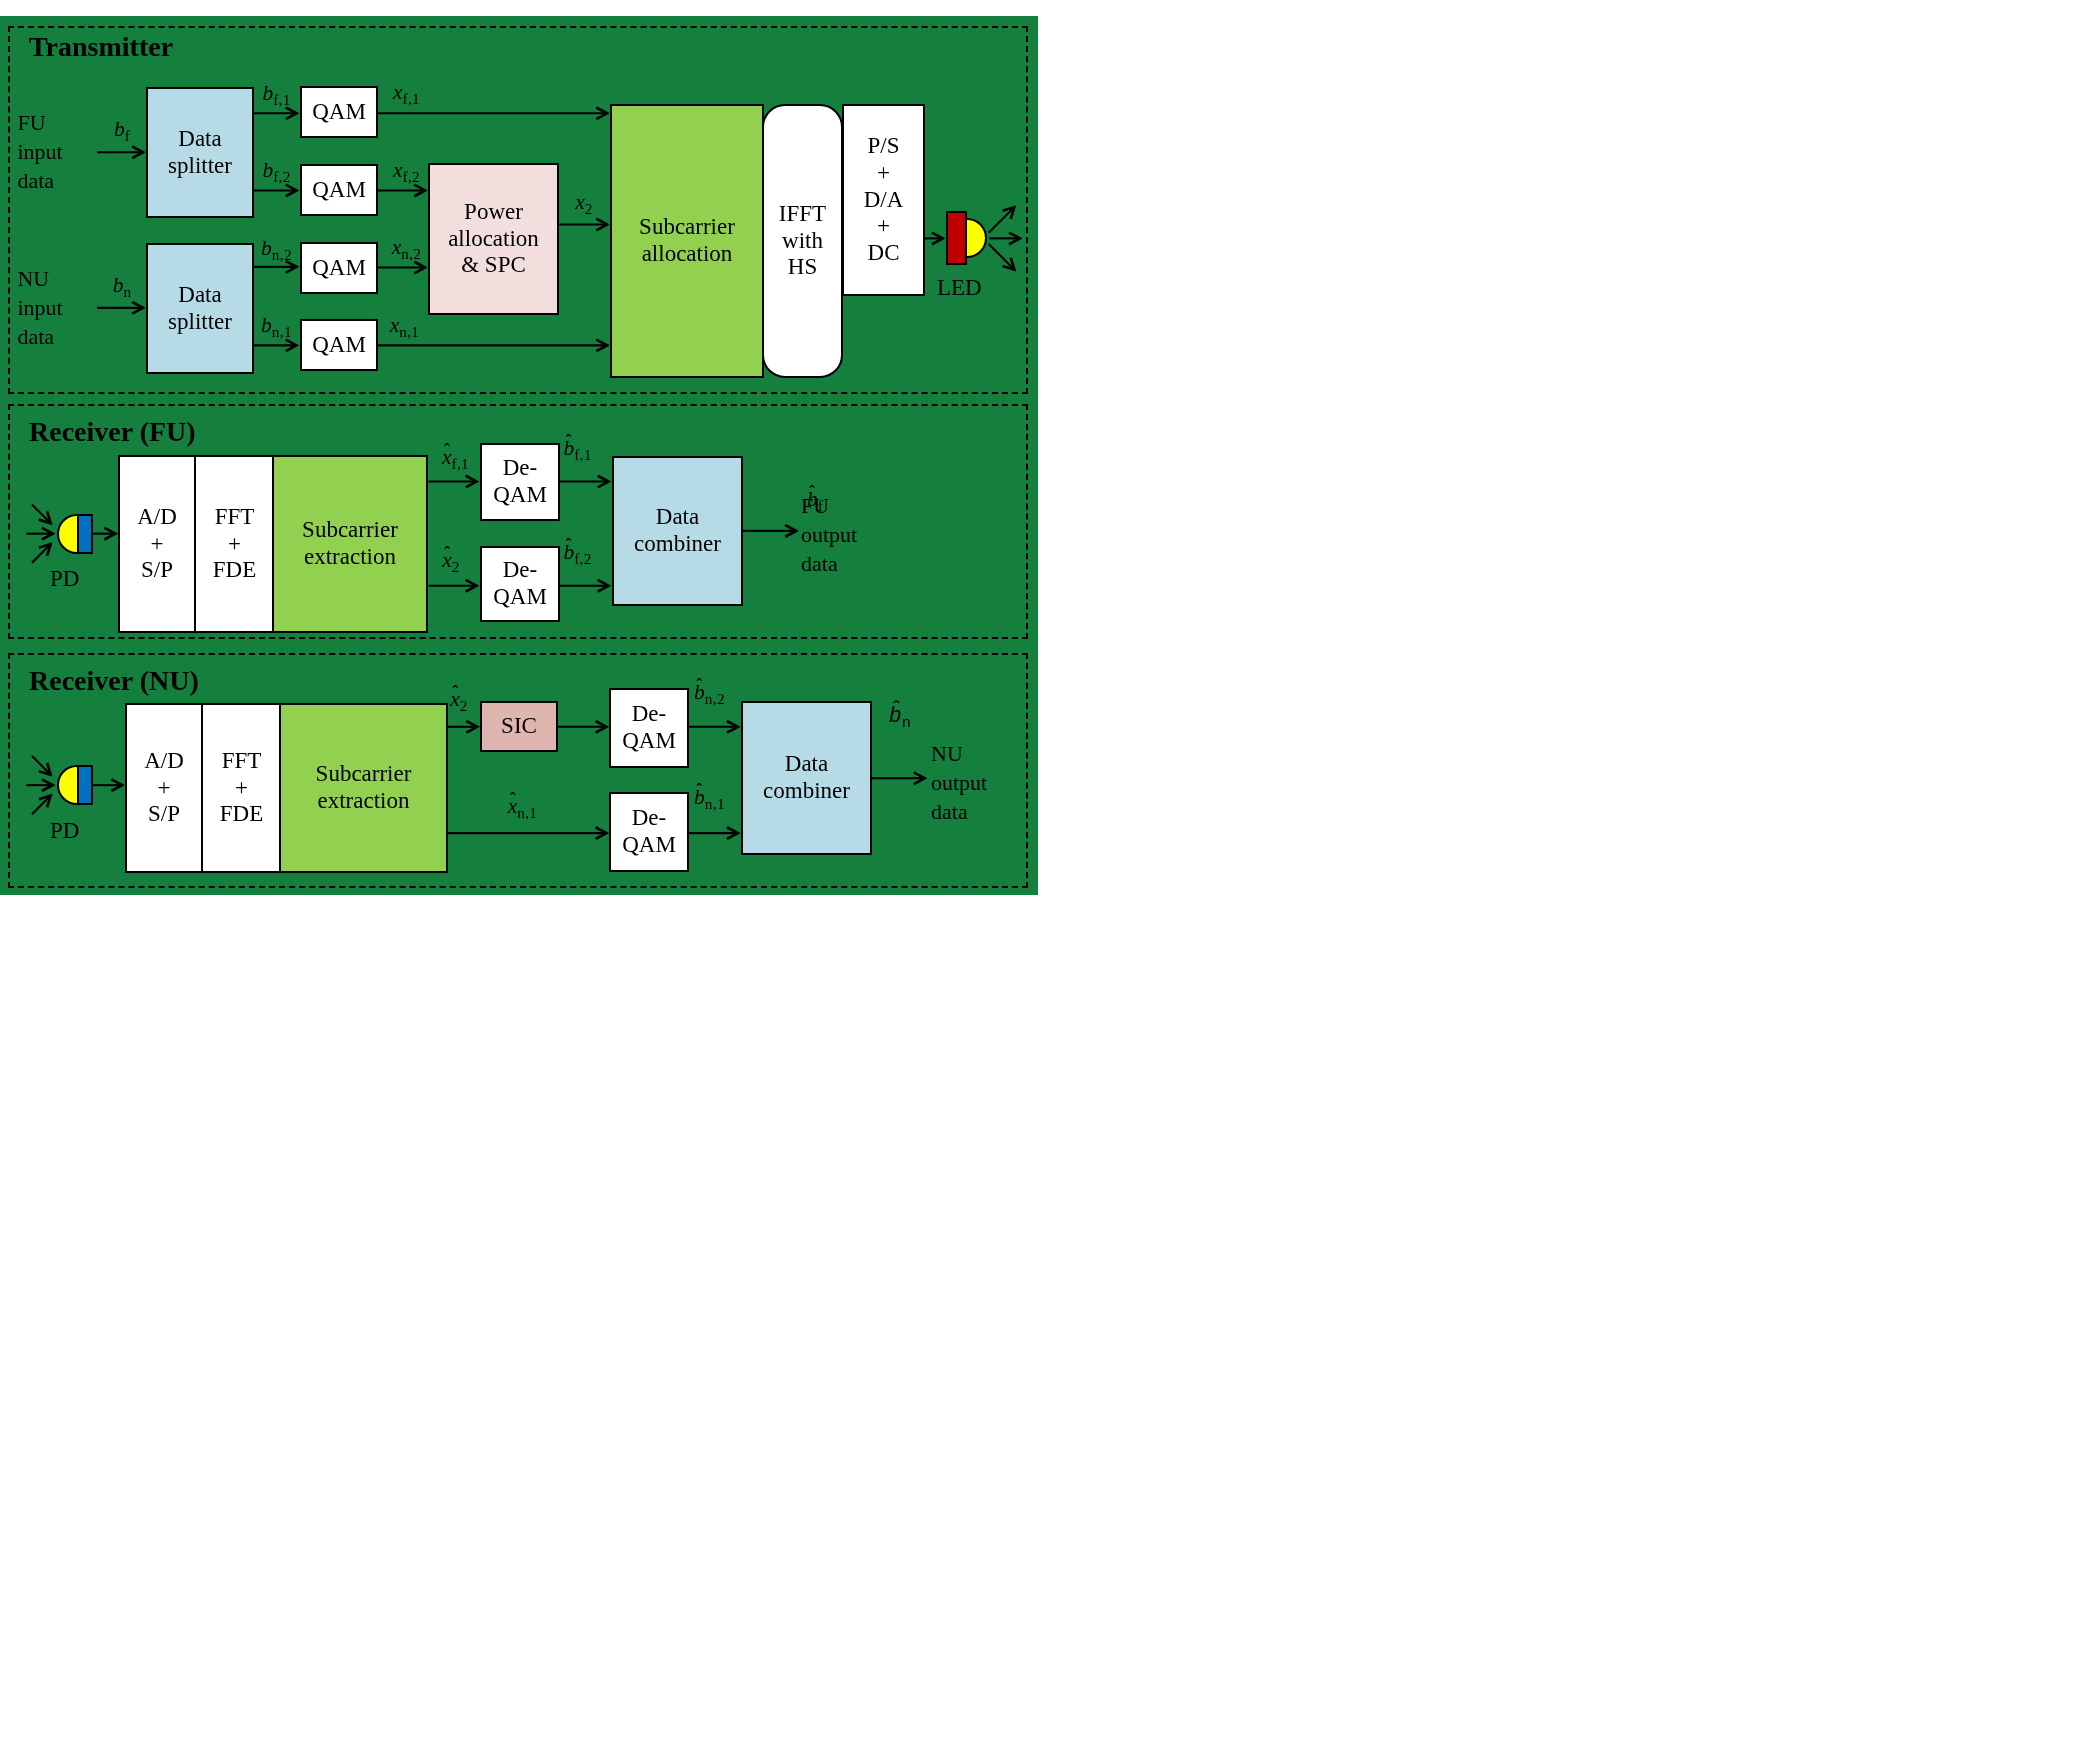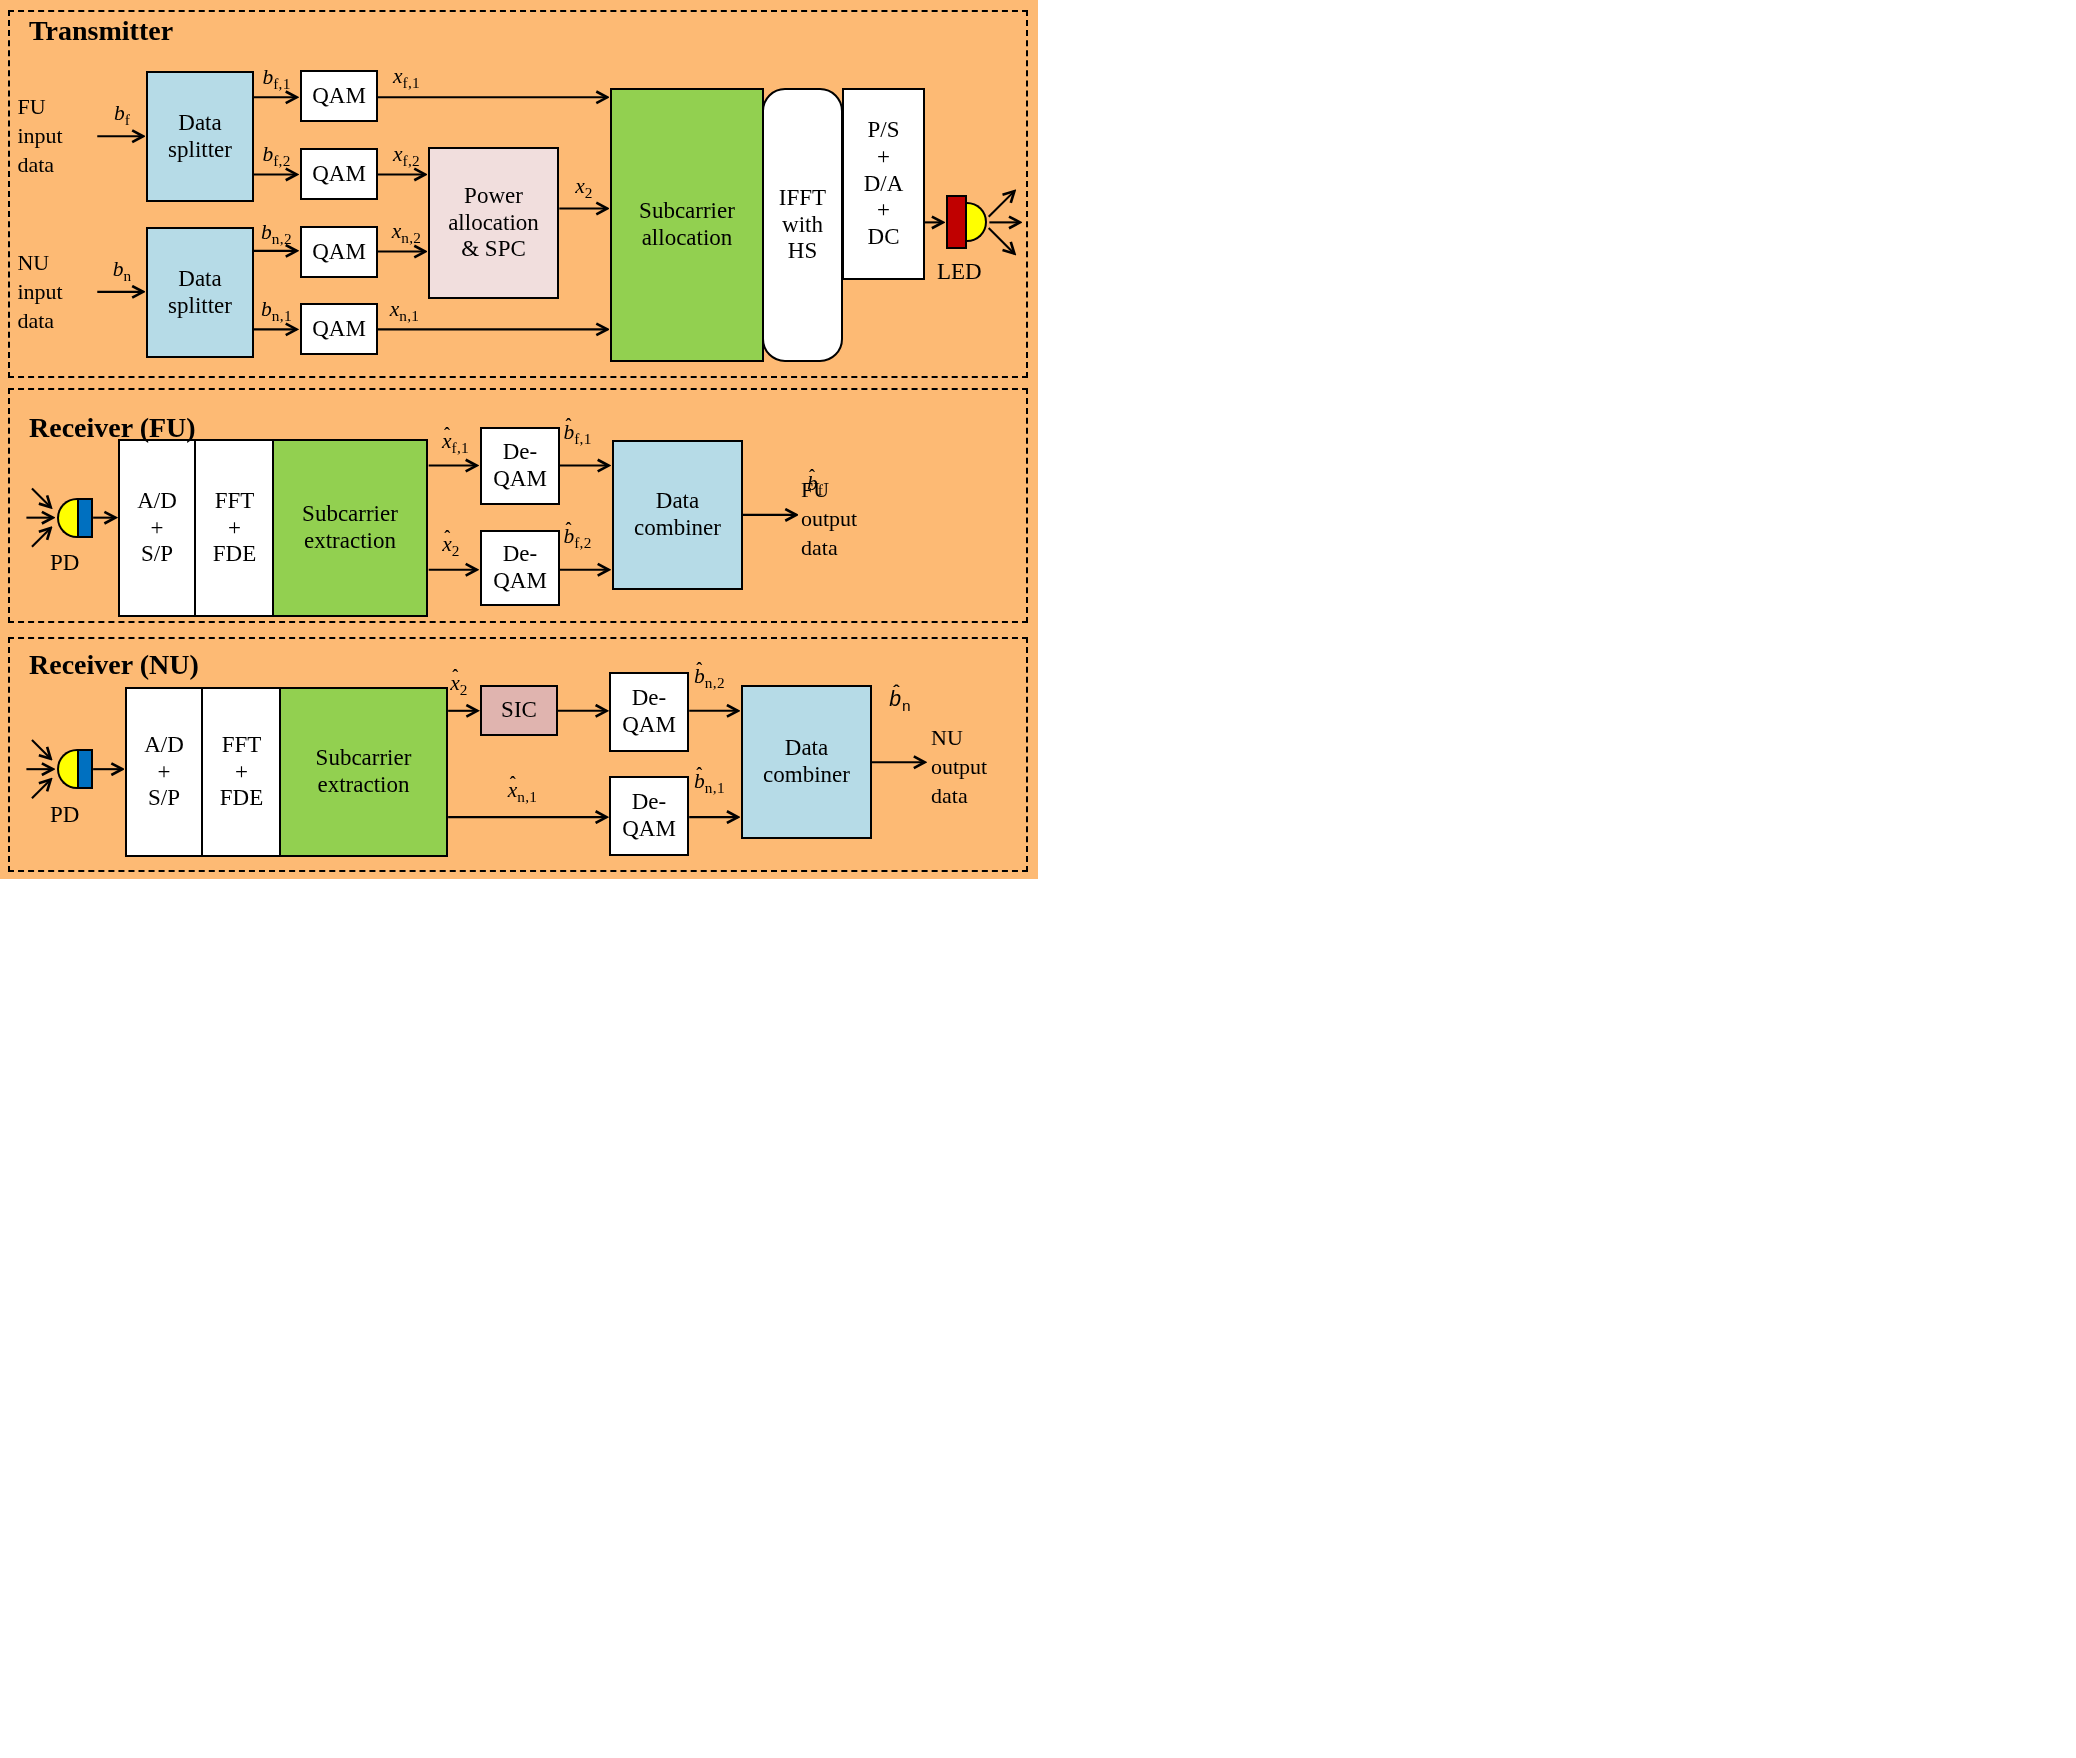--- a/index.html
+++ b/index.html
@@ -1,17 +1,17 @@
 <!DOCTYPE html>
 <html style="font-size:11px"><head>
 <meta charset="utf-8">
 <style>
   html,body{margin:0;padding:0;background:#ffffff;}
-  .canvas{position:relative;width:1038px;height:879px;background:#fdba74;
-          font-family:"Liberation Serif", serif;color:#000;overflow:hidden;}
+  .canvas{position:relative;width:1038px;height:879px;background:#15803d;
+          font-family:"Liberation Serif", serif;color:#000;overflow:hidden;margin-top:16px;}
   .panel{position:absolute;border:2.8px dashed #000;background:transparent;z-index:1;}
   .ptitle{position:absolute;font-weight:bold;font-size:28px;z-index:15;white-space:nowrap;}
   svg.wires{position:absolute;left:0;top:0;z-index:5;}
   .box{position:absolute;box-sizing:border-box;border:2.1px solid #000;background:#fff;
        display:flex;align-items:center;justify-content:center;text-align:center;
        font-size:23px;line-height:1.16;white-space:pre-line;z-index:10;}
   .tblock{position:absolute;font-size:22px;line-height:29px;
           white-space:pre-line;z-index:15;}
   .mlabel{position:absolute;text-align:center;font-size:21.5px;font-style:italic;z-index:15;white-space:nowrap;}
   .mlabel .hat{display:inline-block;width:0;font-style:normal;font-weight:bold;
@@ -25,21 +25,21 @@
 </head>
 <body>
 
 <div class="canvas">
 
   <div class="panel" style="left:8.3px;top:10.4px;width:1016px;height:364px;"></div>
   <div class="panel" style="left:8.3px;top:388px;width:1016px;height:231px;"></div>
   <div class="panel" style="left:8.3px;top:637px;width:1016px;height:231px;"></div>
 
   <div class="ptitle" style="left:29px;top:15.3px;">Transmitter</div>
-  <div class="ptitle" style="left:29px;top:412px;">Receiver (FU)</div>
+  <div class="ptitle" style="left:29px;top:400px;">Receiver (FU)</div>
   <div class="ptitle" style="left:29px;top:649px;">Receiver (NU)</div>
 
   <svg class="wires" width="1038" height="879" viewBox="0 0 1494 1265">
     <defs>
       <marker id="m" viewBox="0 0 10 10" refX="8.5" refY="5" markerWidth="7" markerHeight="7" orient="auto-start-reverse">
         <path d="M1,1 L8.5,5 L1,9" fill="none" stroke="#000" stroke-width="1.8"></path>
       </marker>
     </defs>
     <g stroke="#000" stroke-width="3">
 

